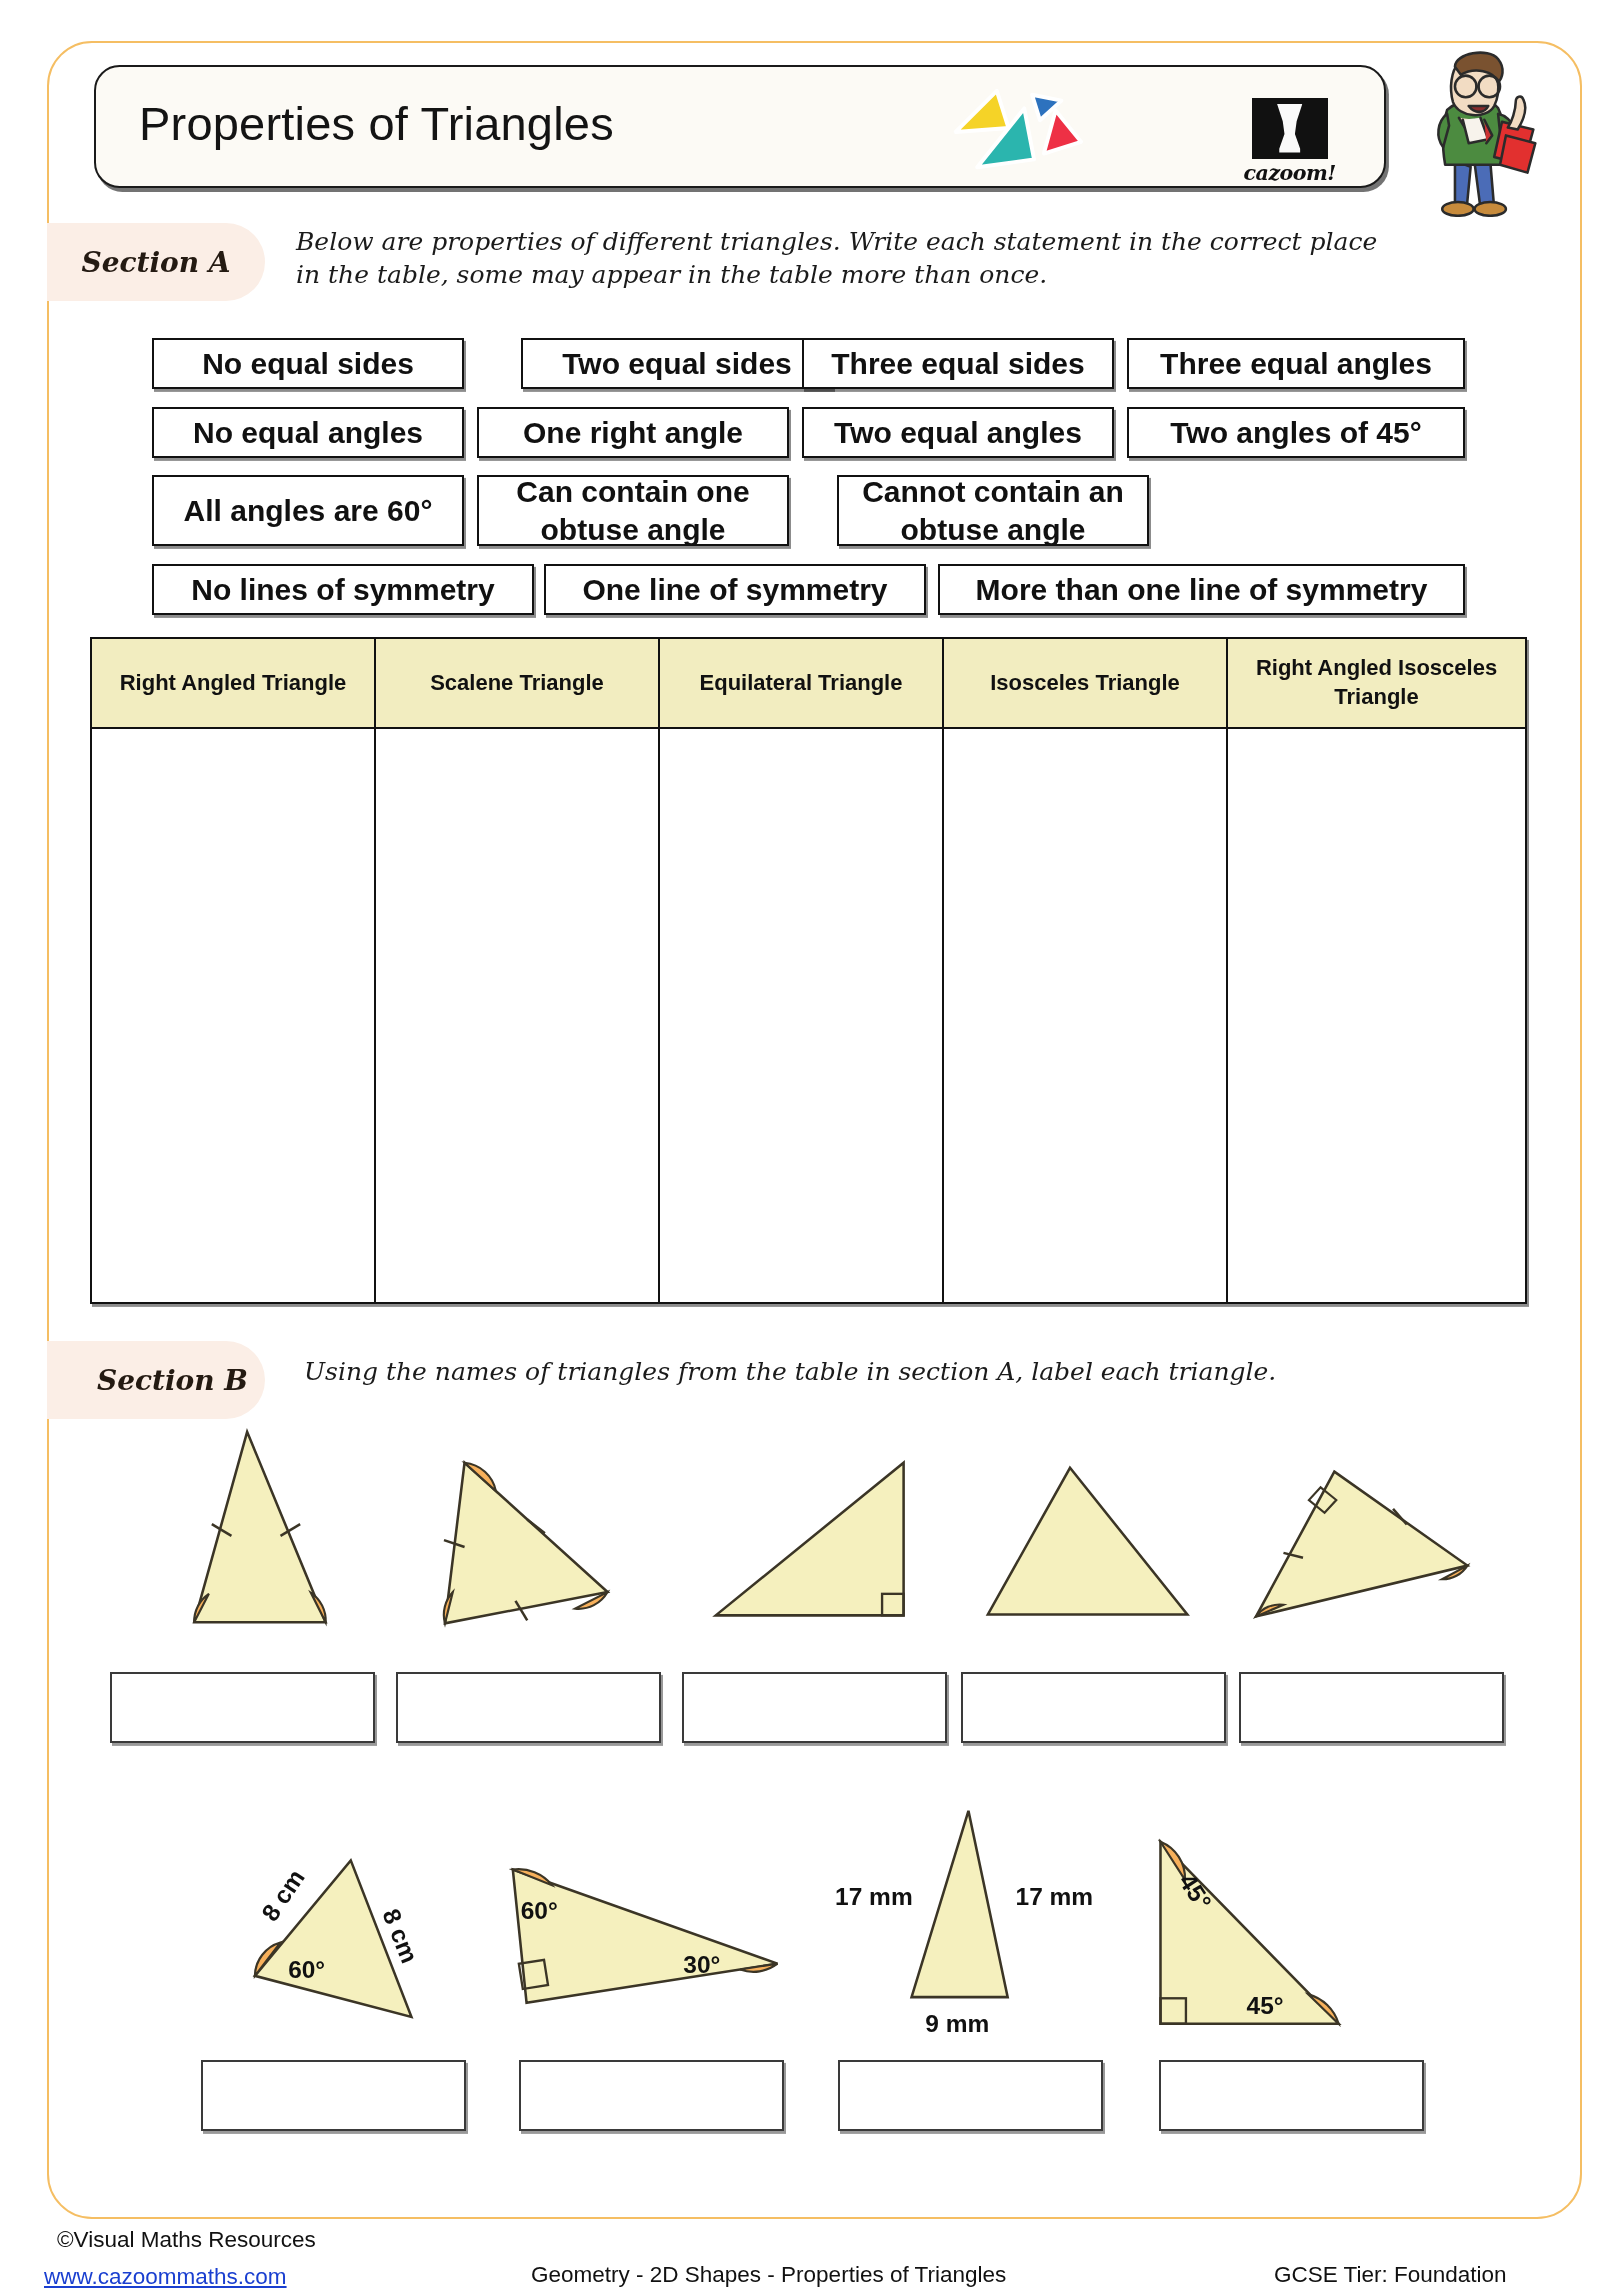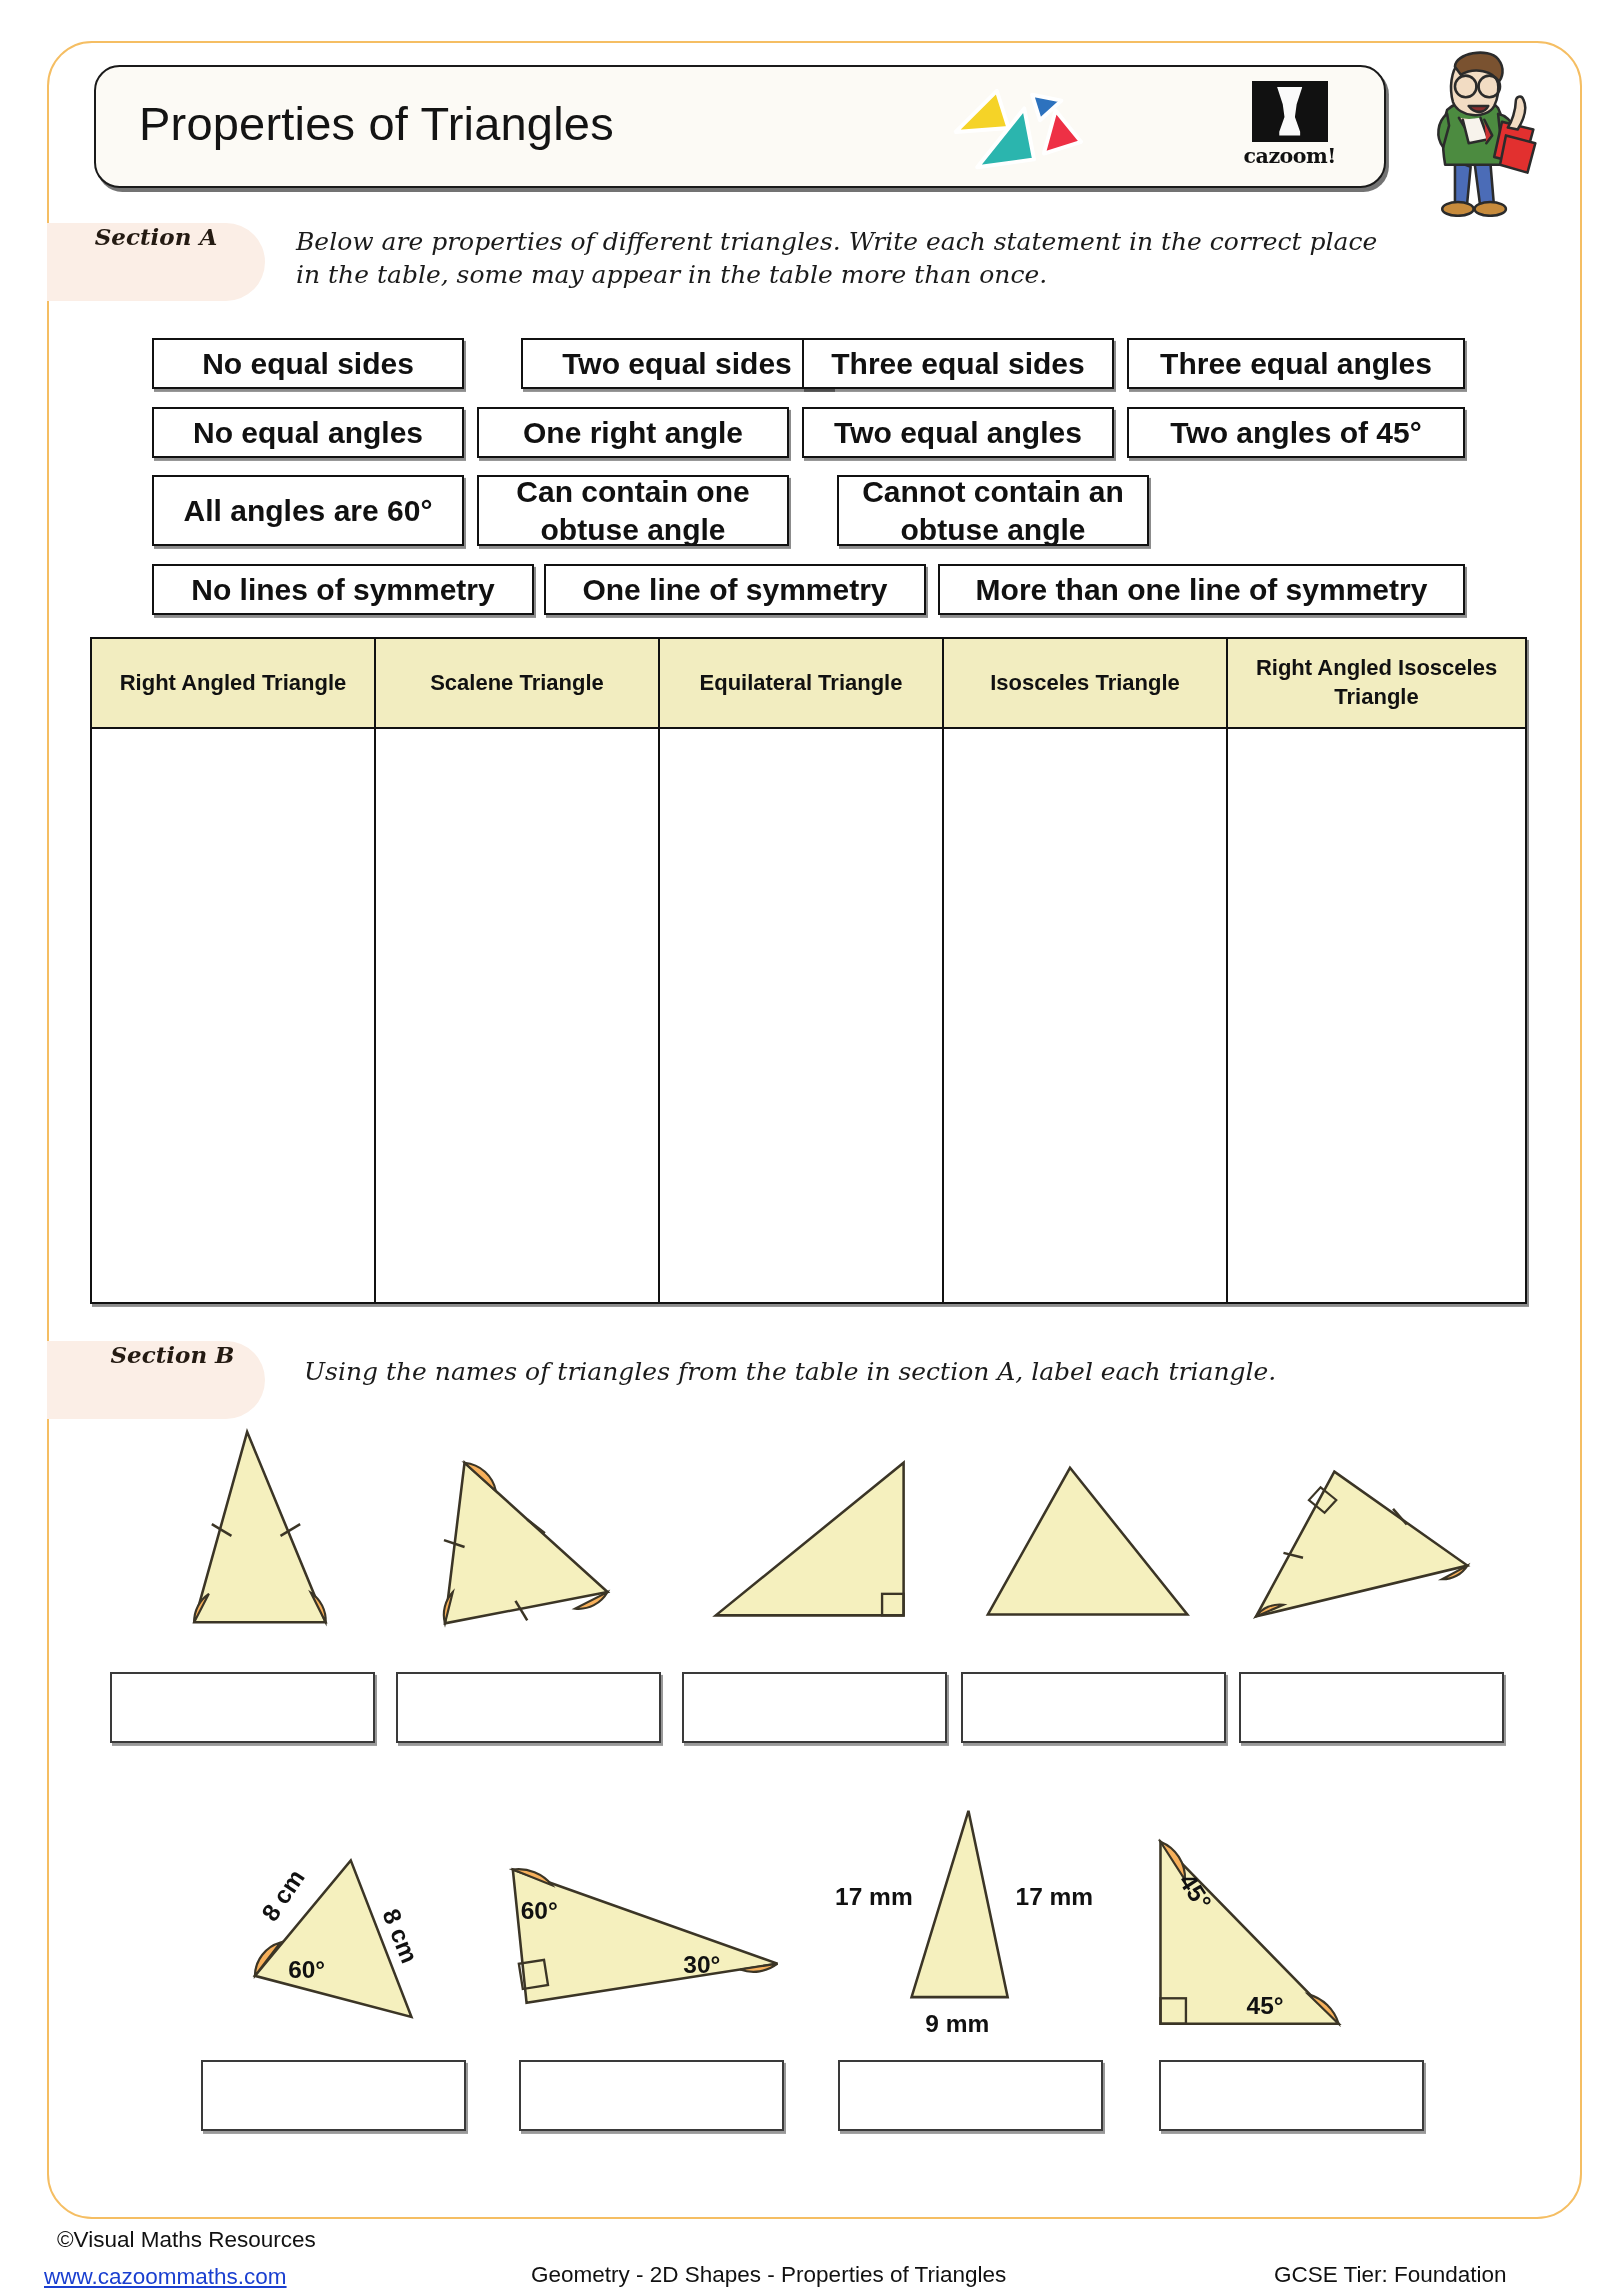--- a/index.html
+++ b/index.html
@@ -43,22 +43,22 @@
     letter-spacing: 0.2px;
     white-space: nowrap;
   }
   .logo-area {
     position: absolute;
     right: 25.5px; top: 13.7px;
     width: 421px; height: 98px;
   }
   .cazoom-box {
     position: absolute;
-    right: 9.8px; top: 0;
-    width: 118px; height: 90px;
+    right: 9.8px; top: 17px;
+    width: 118px; height: 90px; font-style: italic;
   }
   .cazoom-img {
     width: 76px; height: 61px;
     background: #111;
     margin: 0 auto;
     position: relative;
   }
   .cazoom-cup {
     position: absolute;
     left: 50%; top: 5.9px;
@@ -75,24 +75,24 @@
     color: #111;
     margin-top: 2px;
     letter-spacing: -0.5px;
   }
 
   
   .sec-badge {
     position: absolute;
     background: #FBEEE6;
     border-radius: 0 39px 39px 0;
-    display: flex; align-items: flex-start; justify-content: center;
+    display: flex; align-items: center; justify-content: center;
     font-family: "DejaVu Serif", serif;
     font-style: italic; font-weight: bold;
-    font-size: 23px; color: #241a12;
+    font-size: 28px; color: #241a12;
   }
   .sec-instr {
     position: absolute;
     font-family: "DejaVu Serif", serif;
     font-style: italic;
     font-size: 25px;
     line-height: 1.33;
     color: #1b1b1b;
   }
 

